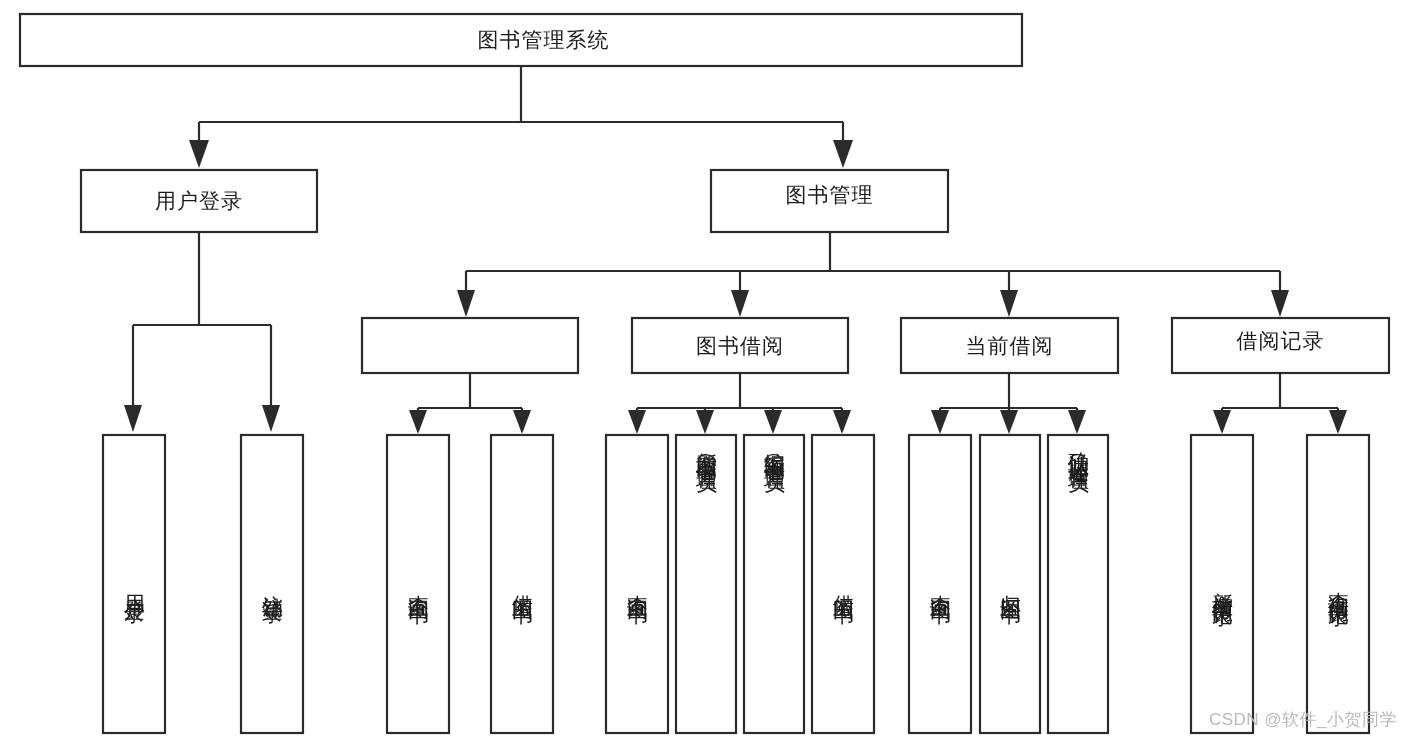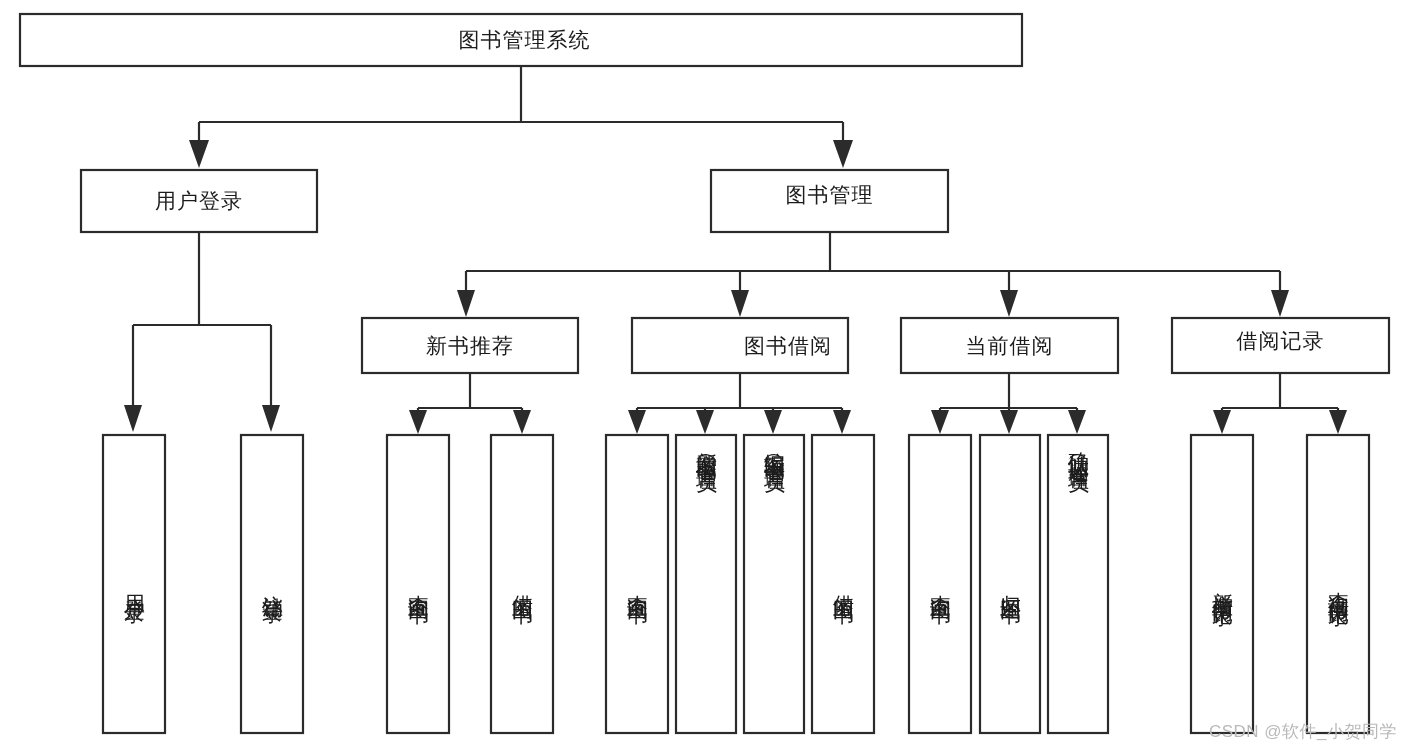--- a/index.html
+++ b/index.html
@@ -39,21 +39,21 @@
     fill: none;
     stroke-linecap: butt;
   }
   .arrow-head {
     fill: #2b2b2b;
     stroke: none;
   }
   .watermark-text {
     position: absolute;
     right: 8px;
-    bottom: 4px;
+    bottom: 16px;
     font-family: "Liberation Sans", "DejaVu Sans", sans-serif;
     font-size: 17px;
     color: #b9b9b9;
     white-space: nowrap;
     letter-spacing: 0.5px;
     user-select: none;
   }
   .vert-label-wrap {
     position: absolute;
     display: flex;
@@ -175,37 +175,34 @@
 
     <rect class="node-box" x="909" y="435" width="62" height="298"></rect>
     <rect class="node-box" x="980" y="435" width="60" height="298"></rect>
     <rect class="node-box" x="1048" y="435" width="60" height="298"></rect>
 
     <rect class="node-box" x="1191" y="435" width="62" height="298"></rect>
     <rect class="node-box" x="1307" y="435" width="62" height="298"></rect>
 
   </svg>
 
-  <div class="horiz-label-wrap" style="left:13px; top:14px; width:1023px; height:52px;align-items:center;">
+  <div class="horiz-label-wrap" style="left:32px; top:14px; width:1023px; height:52px;align-items:center;">
     <span class="horiz-label">图书管理系统</span>
   </div>
 
   <div class="horiz-label-wrap" style="left:81px; top:170px; width:236px; height:62px;">
     <span class="horiz-label">用户登录</span>
   </div>
 
   <div class="horiz-label-wrap" style="left:711px; top:170px; width:237px; height:50px;">
     <span class="horiz-label">图书管理</span>
   </div>
 
-  <div class="horiz-label-wrap" style="left:362px; top:318px; width:216px; height:55px;">
-    <span class="horiz-label">新书推荐</span>
-  </div>
-
-  <div class="horiz-label-wrap" style="left:632px; top:318px; width:216px; height:55px;margin-left:48px;">
+
+  <div class="horiz-label-wrap" style="left:632px; top:318px; width:216px; height:55px;">
     <span class="horiz-label">图书借阅</span>
   </div>
 
   <div class="horiz-label-wrap" style="left:901px; top:318px; width:217px; height:55px;text-align:center;">
     <span class="horiz-label">当前借阅</span>
   </div>
 
   <div class="horiz-label-wrap" style="left:1172px; top:318px; width:217px; height:45px;">
     <span class="horiz-label">借阅记录</span>
   </div>

